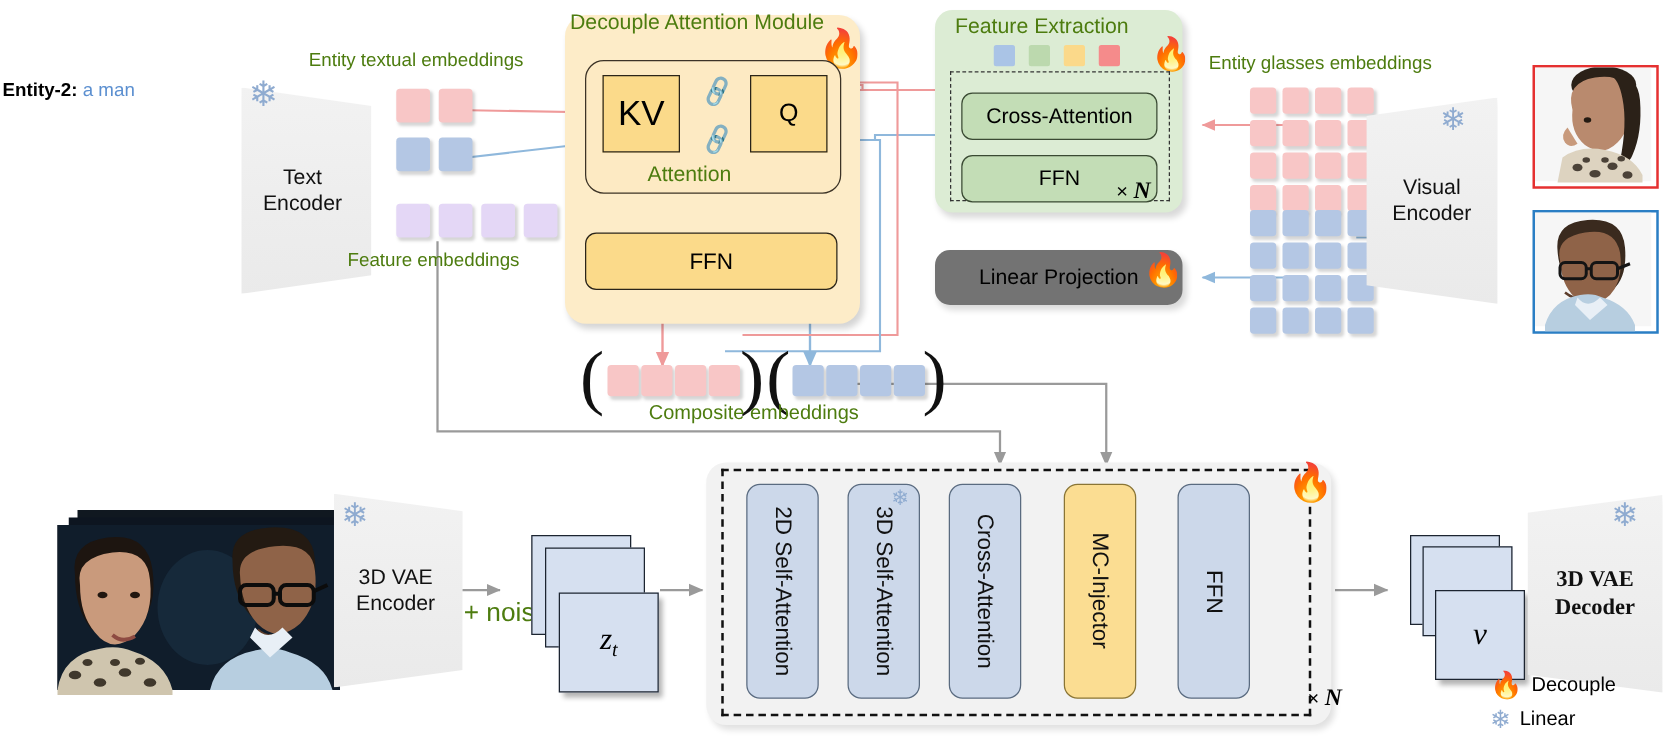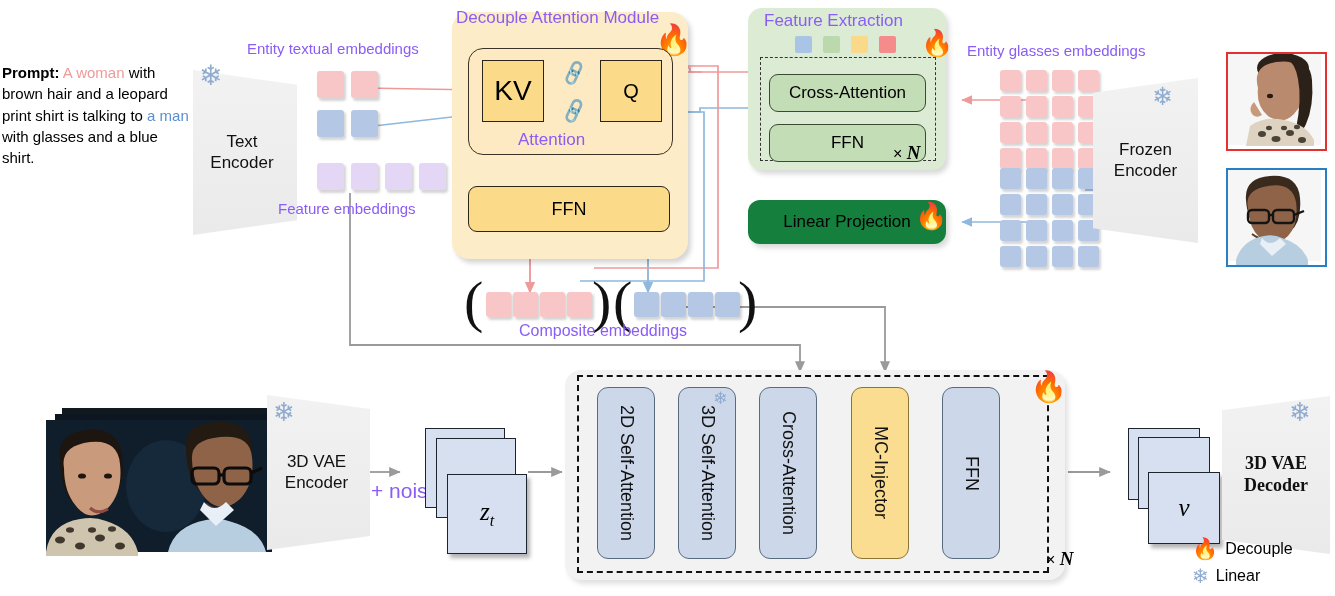--- a/index.html
+++ b/index.html
@@ -1,19 +1,19 @@
 <!DOCTYPE html>
 <html><head>
 <meta charset="utf-8">
 <style>
   html,body{margin:0;padding:0;background:#fff;}
   body{width:1335px;height:596px;position:relative;overflow:hidden;
        font-family:"Liberation Sans","DejaVu Sans",sans-serif;color:#000;}
   .abs{position:absolute;}
-  .lbl{font-size:15px;color:#8b5cf6;white-space:nowrap;}
+  .lbl{font-size:15px;color:#4d7c0f;white-space:nowrap;}
 
   
   #prompt-panel{left:2px;top:62px;width:190px;font-size:15px;line-height:1.42;}
   #prompt-panel .row{margin-bottom:13px;}
   .bold{font-weight:bold;}
   .pink{color:#ef9a9a;}
   .blue{color:#5b8fd0;}
 
   
   .trap{background:linear-gradient(180deg,#f2f2f2,#eaeaea);
@@ -50,21 +50,21 @@
   #feature-extraction{left:748px;top:8px;width:198px;height:162px;
       background:#dcecd4;border-radius:14px;
       box-shadow:3px 4px 5px rgba(0,0,0,.15);}
   #fe-dashed{left:760px;top:57px;width:174px;height:102px;
       border:1.6px dashed #333;}
   .gbox{background:#c3ddb6;border:1.4px solid #3a4a33;border-radius:9px;
         display:flex;align-items:center;justify-content:center;font-size:17px;}
   #cross-attn-box{left:769px;top:74px;width:155px;height:36px;}
   #ffn-green-box{left:769px;top:124px;width:155px;height:36px;}
   #linear-projection{left:748px;top:200px;width:198px;height:44px;
-      background:#15803d;border-radius:12px;
+      background:#737373;border-radius:12px;
       box-shadow:3px 4px 5px rgba(0,0,0,.15);
       display:flex;align-items:center;justify-content:center;font-size:17px;}
 
   
   #backbone-panel{left:565px;top:370px;width:500px;height:210px;
       background:#f2f2f2;border-radius:16px;
       box-shadow:3px 4px 5px rgba(0,0,0,.12);}
   #backbone-dashed{left:577px;top:375px;width:468px;height:194px;
       border:2.2px dashed #111;}
   .bblock{position:absolute;top:387px;width:56px;height:170px;
@@ -151,23 +151,23 @@
   <path d="M350,193 L350,345 L800,345 L800,372" stroke="#9a9a9a" stroke-width="1.8" fill="none" marker-end="url(#arrG)"></path>
 
   <path d="M680,307 L885,307 L885,372" stroke="#9a9a9a" stroke-width="1.8" fill="none" marker-end="url(#arrG)"></path>
 
   <path d="M370,472 L400,472" stroke="#9a9a9a" stroke-width="1.8" fill="none" marker-end="url(#arrG)"></path>
   <path d="M528,472 L562,472" stroke="#9a9a9a" stroke-width="1.8" fill="none" marker-end="url(#arrG)"></path>
   <path d="M1068,472 L1110,472" stroke="#9a9a9a" stroke-width="1.8" fill="none" marker-end="url(#arrG)"></path>
 </svg>
 
 <div class="abs" id="prompt-panel">
-  <div>
-    <span class="bold">Prompt:</span>
-    <span class="pink">A woman</span><span> with brown hair and a leopard print shirt is talking to </span><span class="blue">a man</span><span> with glasses and a blue shirt.</span>
+  <div class="row">
+    <span class="bold">Entity-2:</span>
+    <span class="blue">a man</span>
   </div>
 </div>
 
 <div class="abs trap right-narrow" style="left:193px;top:70px;width:104px;height:165px;">
   <div style="padding-right:6px;">
     <span>Text</span><br>
     <span>Encoder</span>
   </div>
 </div>
 <div class="abs snow" style="left:199px;top:62px;font-size:28px;">❄</div>
@@ -265,21 +265,21 @@
     <div class="tok tok-blue" style="left: 52px; top: 52px; width: 21px; height: 21px;"></div>
     <div class="tok tok-blue" style="left: 78px; top: 52px; width: 21px; height: 21px;"></div>
     <div class="tok tok-blue" style="left: 0px; top: 78px; width: 21px; height: 21px;"></div>
     <div class="tok tok-blue" style="left: 26px; top: 78px; width: 21px; height: 21px;"></div>
     <div class="tok tok-blue" style="left: 52px; top: 78px; width: 21px; height: 21px;"></div>
     <div class="tok tok-blue" style="left: 78px; top: 78px; width: 21px; height: 21px;"></div>
   </div>
 
 <div class="abs trap left-narrow" style="left:1093px;top:78px;width:105px;height:165px;">
   <div>
-    <span>Frozen</span><br>
+    <span>Visual</span><br>
     <span>Encoder</span>
   </div>
 </div>
 <div class="abs snow" style="left:1152px;top:84px;font-size:25px;">❄</div>
 
 <div class="thumb thumb-red" style="left:1226px;top:52px;width:97px;height:95px;">
   <svg width="93" height="91" style="position:absolute;left:0;top:0;">
     <rect width="93" height="91" fill="#f6f6f6"></rect>
     <ellipse cx="55" cy="14" rx="26" ry="15" fill="#2b2118"></ellipse>
     <path d="M30,34 q-6,-22 18,-26 q26,-4 28,18 q2,22 -10,34 q-12,12 -26,2 q-12,-10 -10,-28z" fill="#b98a6e"></path>

